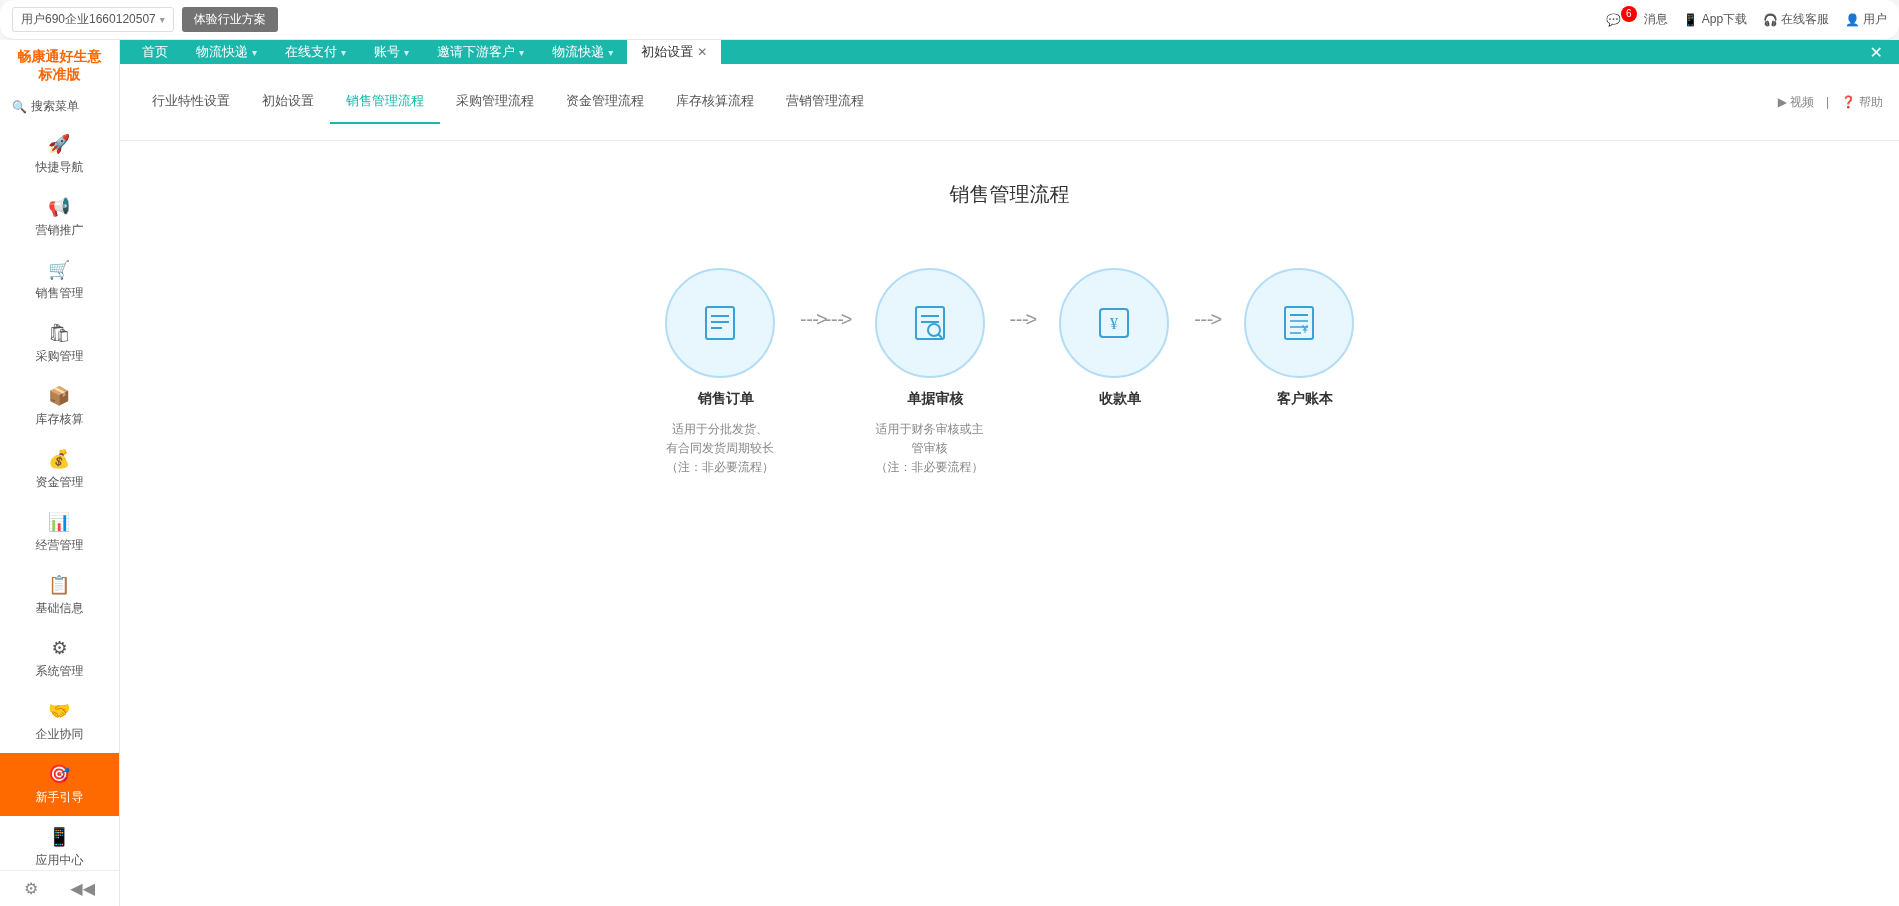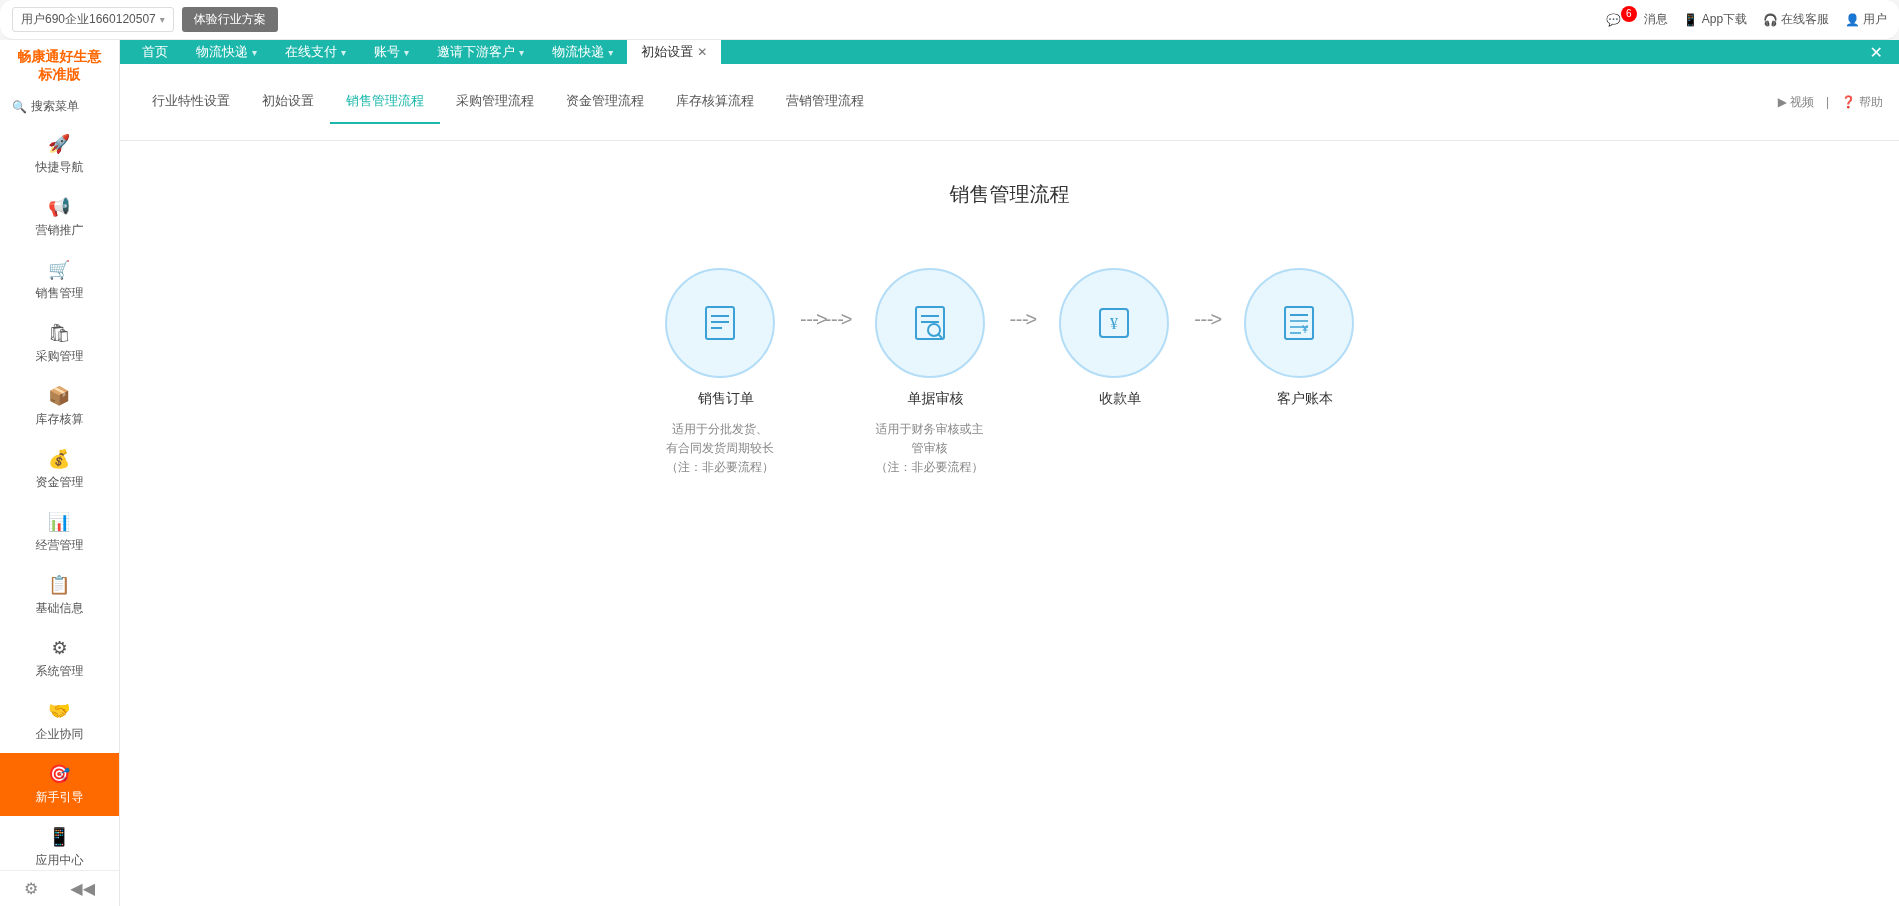--- a/index.html
+++ b/index.html
@@ -113,21 +113,21 @@
       display: flex; flex-direction: column; align-items: center;
       width: 160px; gap: 12px;
     }
     .flow-circle {
       width: 110px; height: 110px; border-radius: 50%;
       border: 2px solid #b3ddf7; background: #e8f6fd;
       display: flex; align-items: center; justify-content: center;
       font-size: 36px; color: #3aa0d5;
     }
     .flow-step-name {
-      font-size: 14px; color: #333; font-weight: 400; text-align: center; margin-left: 12px;
+      font-size: 14px; color: #333; font-weight: 700; text-align: center; margin-left: 12px;
     }
     .flow-step-desc {
       font-size: 12px; color: #888; text-align: center; line-height: 1.6;
     }
     .flow-arrow {
       display: flex; align-items: center; padding-top: 40px;
       color: #999; font-size: 20px; letter-spacing: -3px;
     }
 
     

